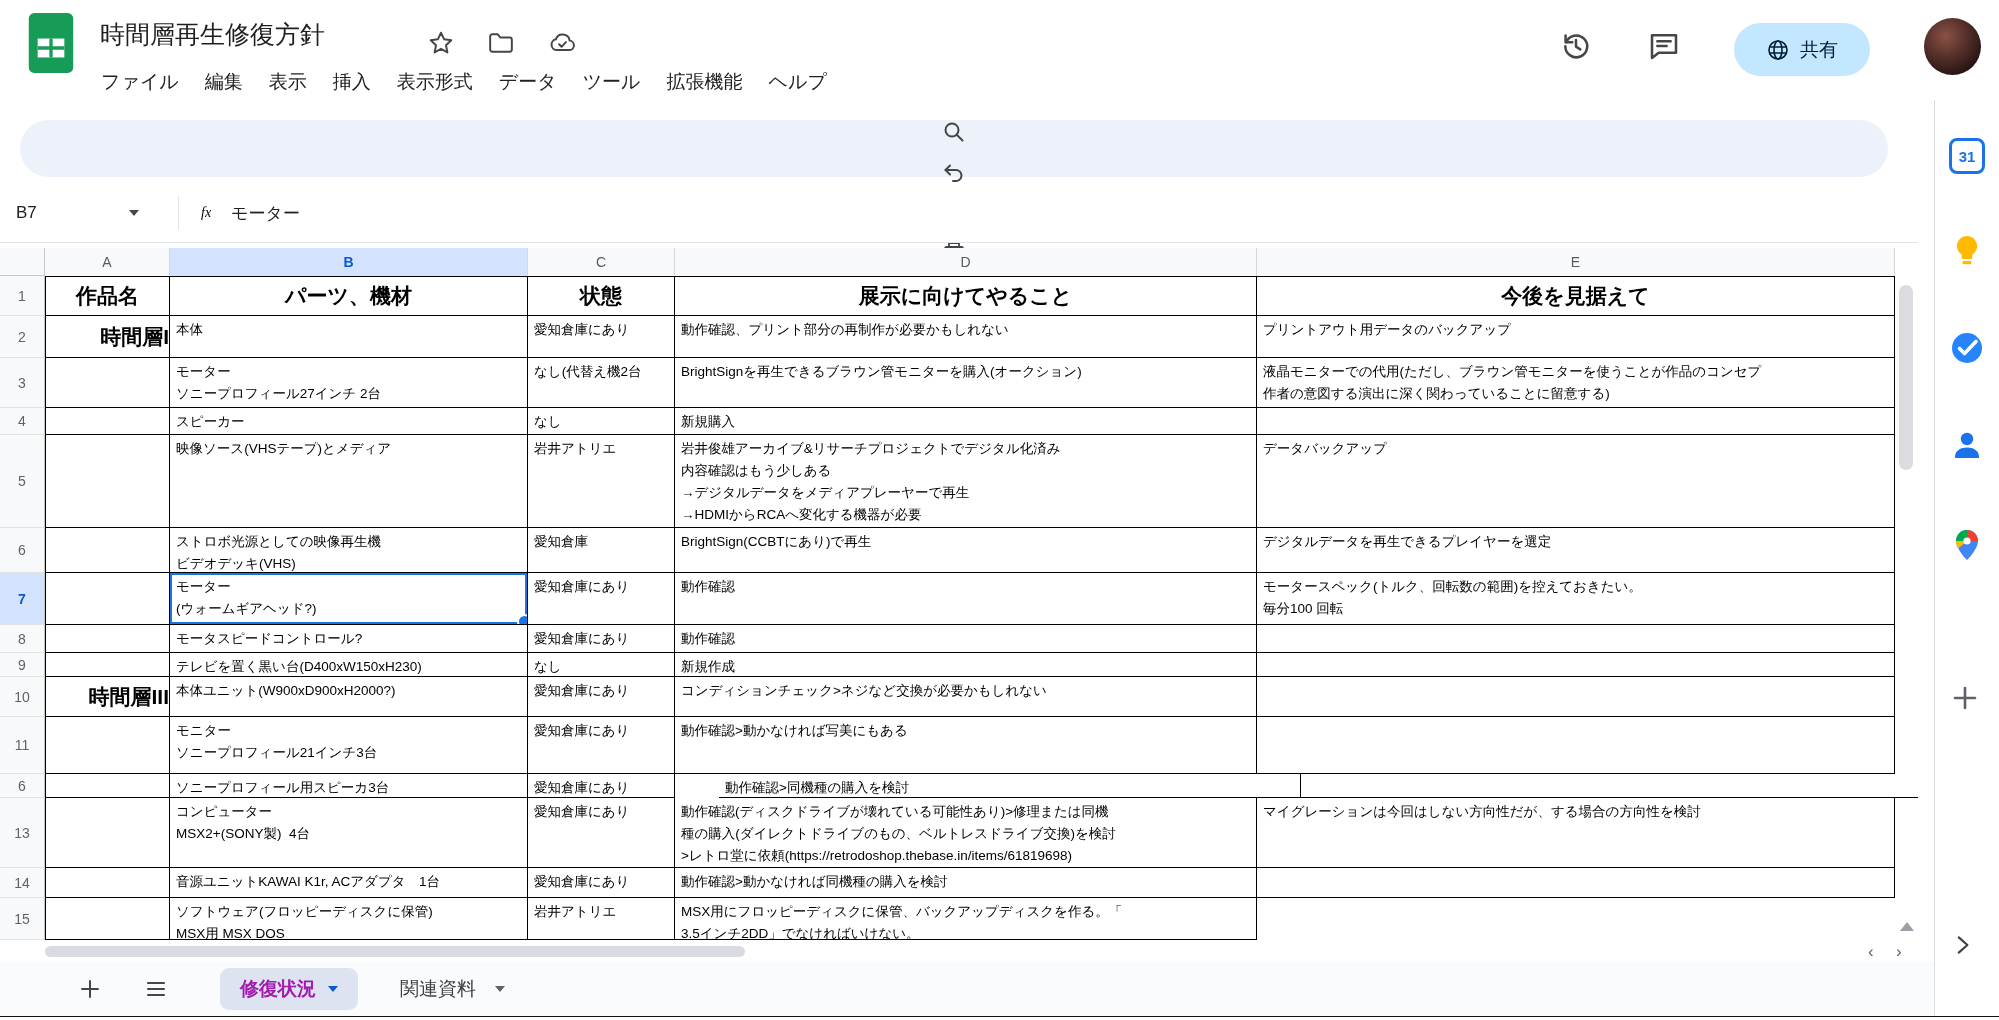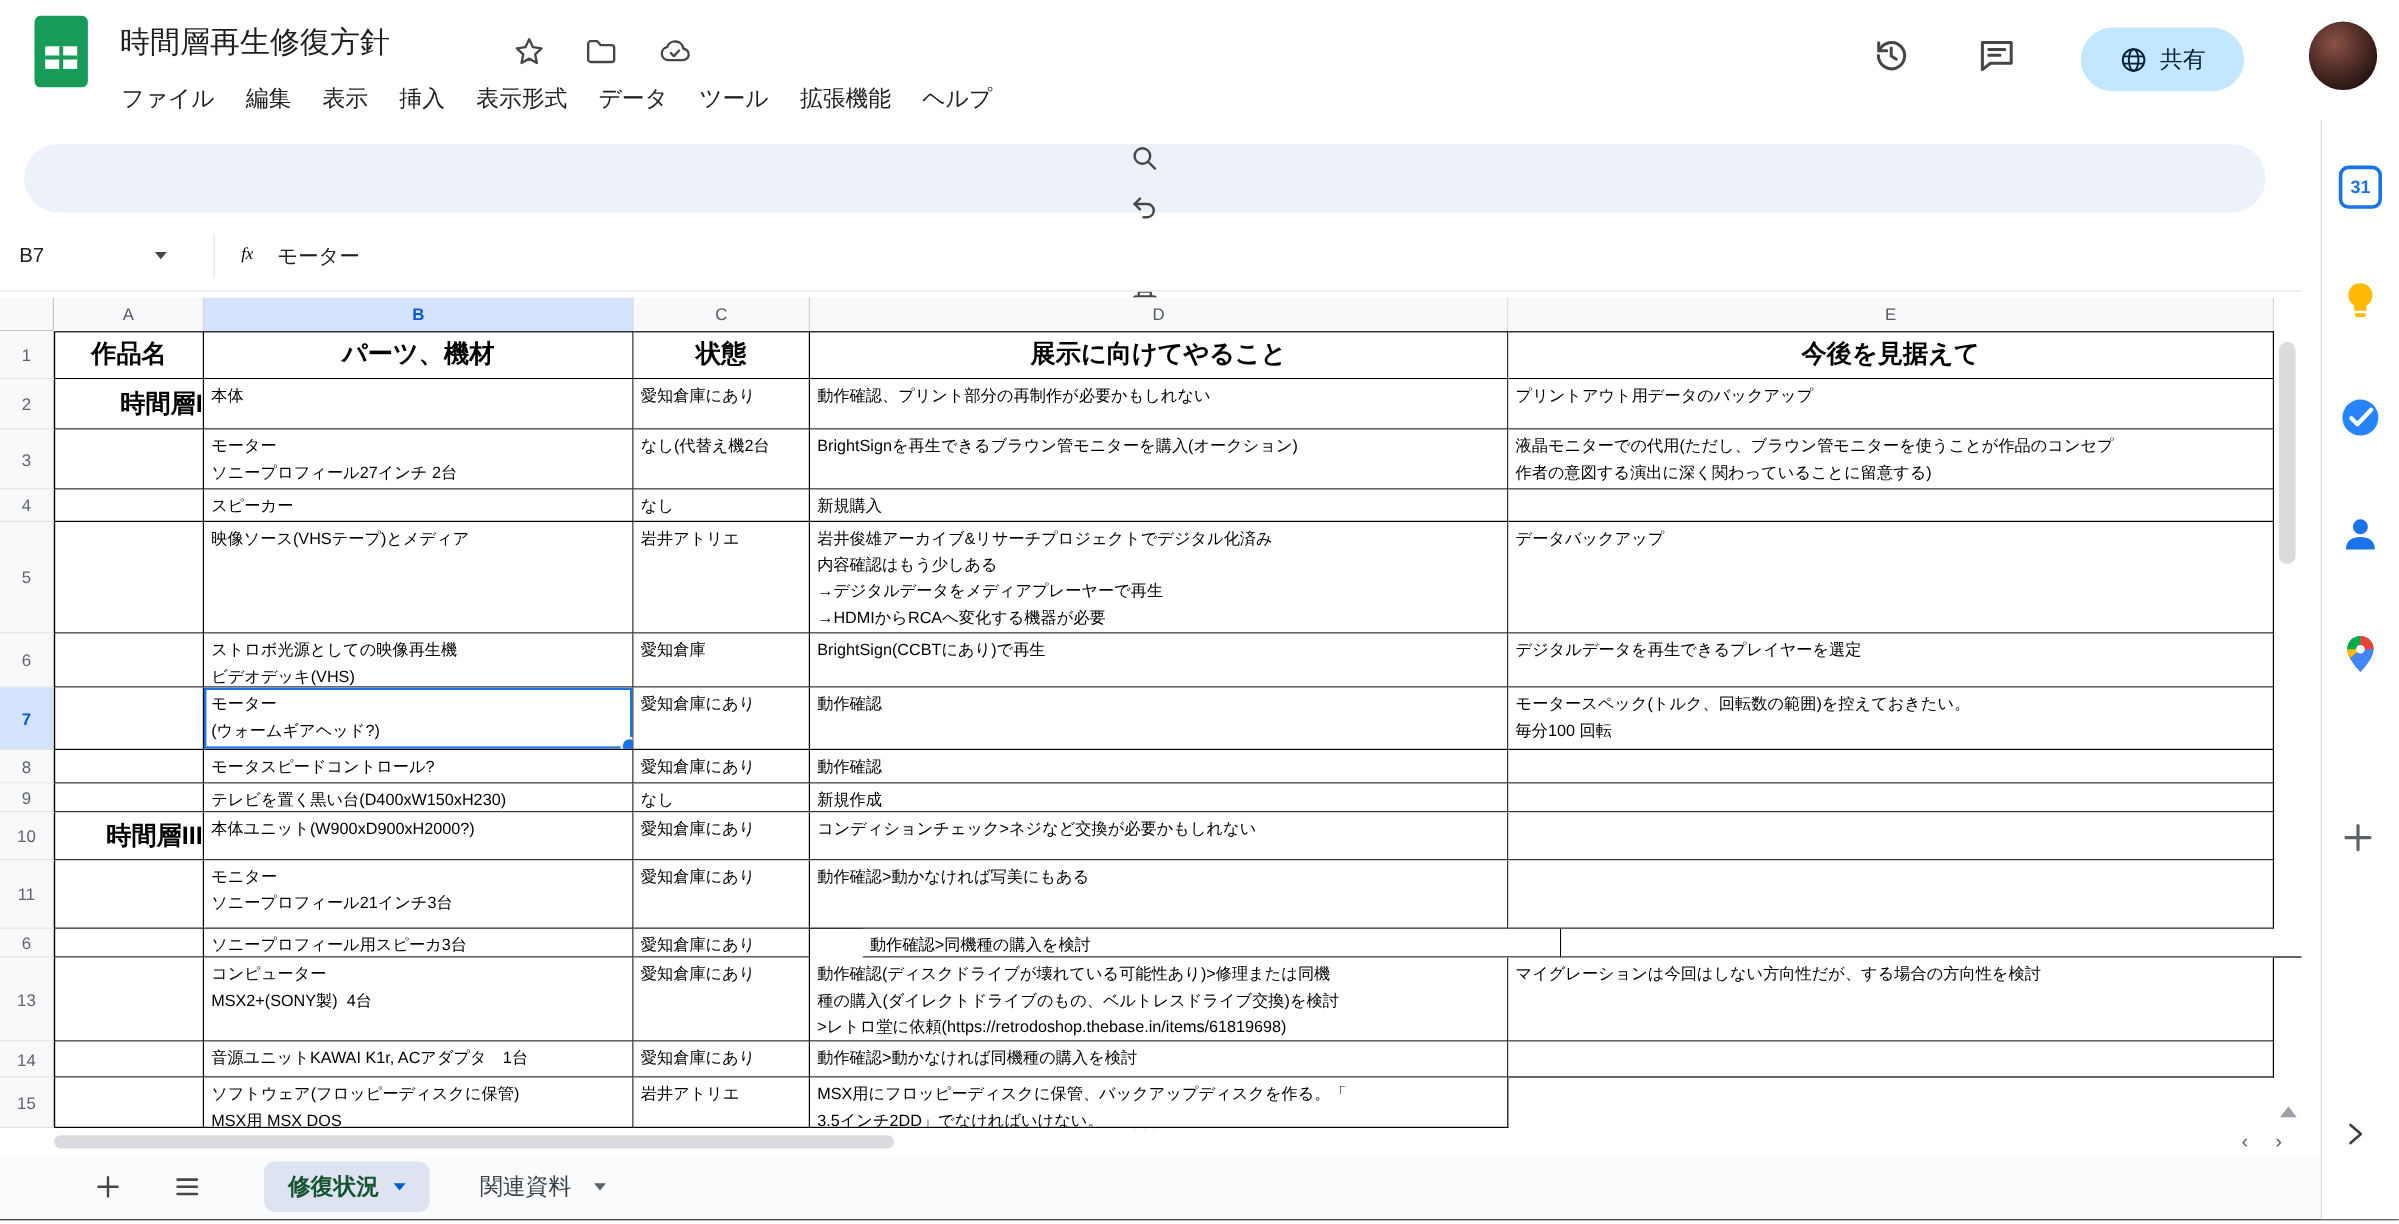--- a/index.html
+++ b/index.html
@@ -80,21 +80,21 @@
   .hscroll-bar{position:absolute;left:45px;top:946px;width:700px;height:11px;border-radius:6px;background:#d9dbe0;}
   .hs-left{position:absolute;left:1868px;top:942px;font-size:17px;color:#5f6368;}
   .hs-right{position:absolute;left:1896px;top:942px;font-size:17px;color:#5f6368;}
   
   .tabbar{position:absolute;left:0;top:962px;width:1934px;height:54px;background:#f9fbfd;
           display:flex;align-items:center;}
   .tb-add{margin-left:78px;color:#444746;}
   .tb-all{margin-left:42px;color:#444746;}
   .sheet-tab{margin-left:52px;height:42px;padding:0 20px;border-radius:9px;background:#dde3f1;
              display:flex;align-items:center;gap:12px;}
-  .sheet-tab .lbl{font-size:19px;font-weight:700;color:#14532d;}
+  .sheet-tab .lbl{font-size:19px;font-weight:700;color:#a21caf;}
   .sheet-tab .caret{border-top-color:#0b57d0;margin-left:0;}
   .sheet-tab2{margin-left:26px;height:42px;padding:0 16px;display:flex;align-items:center;gap:12px;}
   .sheet-tab2 .lbl{font-size:19px;color:#3c4043;}
   .bottom-strip{position:absolute;left:0;top:1016px;width:1999px;height:4px;background:#111;}
   
   .sidepanel{position:absolute;left:1934px;top:100px;width:65px;height:916px;background:#fff;
              border-left:1px solid #dadce0;}
   .sp-icon{position:absolute;left:14px;}
   .cal-icon{width:30px;height:30px;border:3px solid #1a73e8;border-radius:8px;background:#fff;
             display:flex;align-items:center;justify-content:center;font-size:15px;font-weight:700;color:#1a73e8;}

